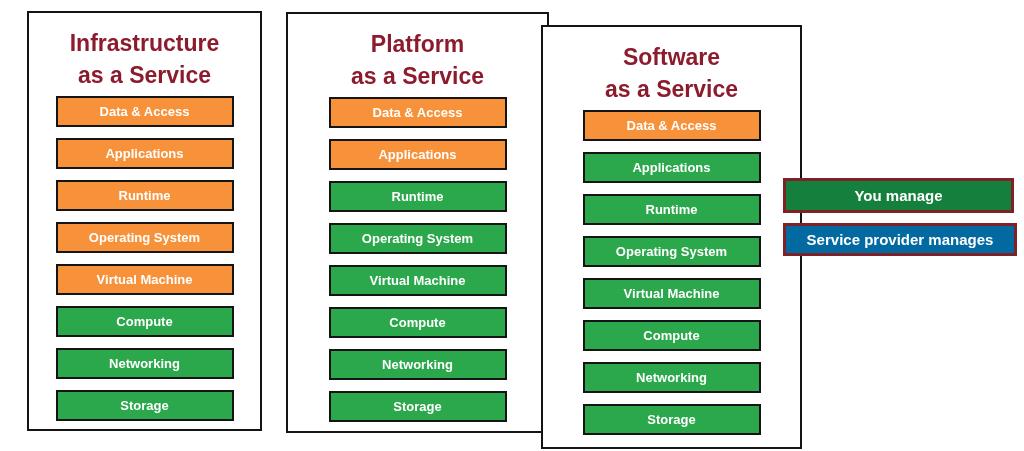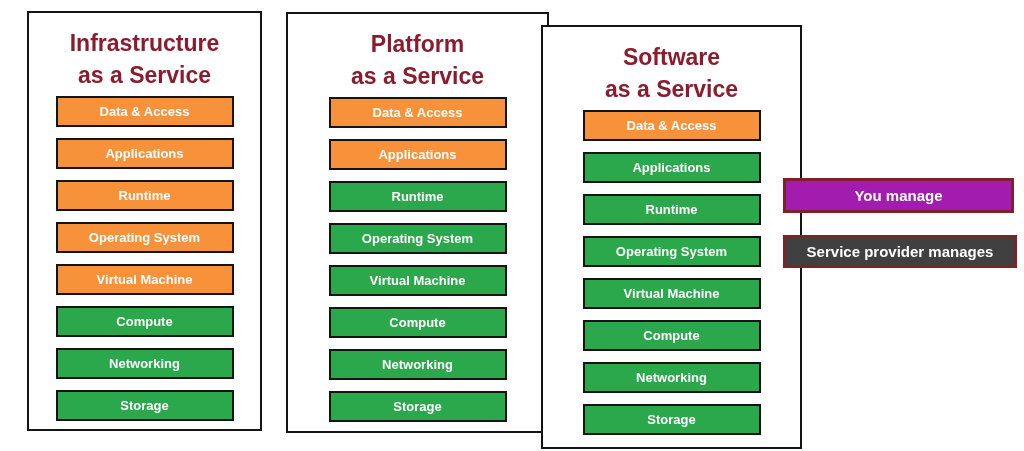--- a/index.html
+++ b/index.html
@@ -124,16 +124,16 @@
           <div class="layer-box" style="background: rgb(43, 168, 75); border-color: rgb(20, 20, 20); color: rgb(255, 255, 255);">Runtime</div>
           <div class="layer-box" style="background: rgb(43, 168, 75); border-color: rgb(20, 20, 20); color: rgb(255, 255, 255);">Operating System</div>
           <div class="layer-box" style="background: rgb(43, 168, 75); border-color: rgb(20, 20, 20); color: rgb(255, 255, 255);">Virtual Machine</div>
           <div class="layer-box" style="background: rgb(43, 168, 75); border-color: rgb(20, 20, 20); color: rgb(255, 255, 255);">Compute</div>
           <div class="layer-box" style="background: rgb(43, 168, 75); border-color: rgb(20, 20, 20); color: rgb(255, 255, 255);">Networking</div>
           <div class="layer-box" style="background: rgb(43, 168, 75); border-color: rgb(20, 20, 20); color: rgb(255, 255, 255);">Storage</div>
         </div>
       </div>
     </div>
   <div id="legend">
-      <div class="legend-box legend-0" style="background: #a21caf; border: 3px solid rgb(126, 34, 40); color: rgb(255, 255, 255);">You manage</div>
-      <div class="legend-box legend-1" style="background: #404040; border: 3px solid rgb(126, 34, 40); color: rgb(255, 255, 255); margin-top: 12px;">Service provider manages</div>
+      <div class="legend-box legend-0" style="background: #15803d; border: 3px solid rgb(126, 34, 40); color: rgb(255, 255, 255);">You manage</div>
+      <div class="legend-box legend-1" style="background: #0369a1; border: 3px solid rgb(126, 34, 40); color: rgb(255, 255, 255);">Service provider manages</div>
     </div>
 </div>
 
 </body></html>

